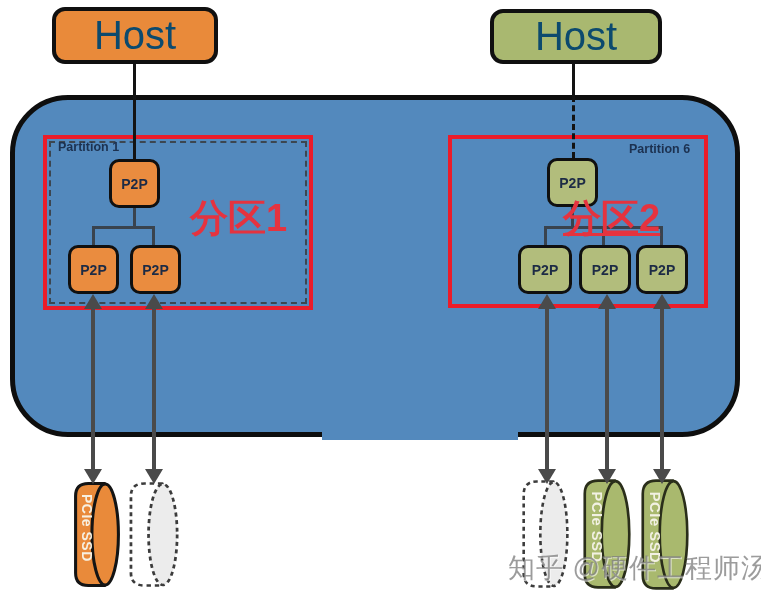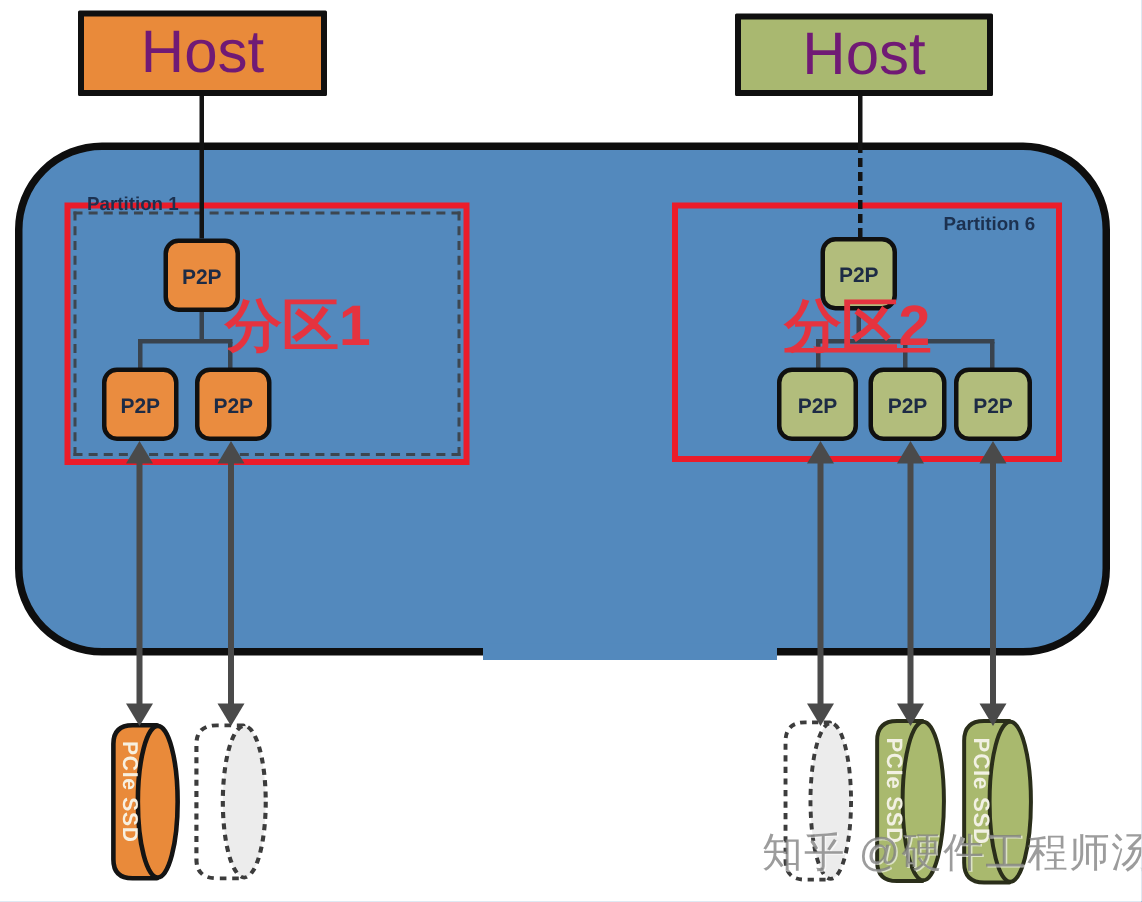--- a/index.html
+++ b/index.html
@@ -16,48 +16,48 @@
   .switch-gap{
     position:absolute;left:322px;top:429px;width:196px;height:11px;
     background:#5389bd;z-index:2;
   }
   .switch-title{
     position:absolute;left:305px;top:101px;z-index:4;
     font-size:29px;font-weight:bold;color:#141923;letter-spacing:0px;
   }
   
   .host{
-    position:absolute;box-sizing:border-box;border:4px solid #101010;border-radius:1px;
+    position:absolute;box-sizing:border-box;border:4px solid #101010;border-radius:13px;
     display:flex;align-items:center;justify-content:center;
-    font-size:40px;color:#701a75;z-index:9;
+    font-size:40px;color:#0c4a6e;z-index:9;
   }
   .host-left{left:52px;top:7px;width:166px;height:57px;background:#e98a3a;}
   .host-right{left:490px;top:9px;width:172px;height:55px;background:#a9b870;}
   
   .vline{position:absolute;background:#131313;z-index:8;}
   .hl-left{left:133px;top:62px;width:3px;height:97px;}
   .hl-right-solid{left:572px;top:62px;width:3px;height:34px;}
   .hl-right-dashed{left:572px;top:96px;width:0;height:62px;background:none;border-left:3px dashed #131313;z-index:8;position:absolute;}
   
   .partition{position:absolute;box-sizing:border-box;border:4px solid #eb1c2a;z-index:3;}
   .part1{left:43px;top:135px;width:270px;height:175px;}
   .part2{left:448px;top:135px;width:260px;height:173px;}
   .part1-dash{
     position:absolute;left:49px;top:141px;width:258px;height:163px;
     box-sizing:border-box;border:2px dashed #3c4650;z-index:3;
   }
   .part-label{
     position:absolute;z-index:5;font-size:12.5px;font-weight:600;color:#1c3150;
   }
-  .pl1{left:58px;top:129px;}
+  .pl1{left:58px;top:140px;}
   .pl2{left:629px;top:142px;}
   
   .overlay-red{
     position:absolute;z-index:10;font-size:38px;font-weight:bold;color:#e5333f;
-    line-height:1;white-space:nowrap;
+    line-height:1;white-space:nowrap;margin-left:40px;
   }
   .ov1{left:150px;top:199px;}
   .ov2{left:523px;top:199px;text-decoration:underline;}
   
   .conn{position:absolute;background:#39434e;z-index:4;}
   .c1-stub{left:133px;top:206px;width:3px;height:22px;}
   .c1-hbar{left:92px;top:226px;width:63px;height:3px;}
   .c1-dl{left:92px;top:228px;width:3px;height:18px;}
   .c1-dr{left:152px;top:228px;width:3px;height:18px;}
   .c2-stub{left:571px;top:206px;width:3px;height:22px;}

